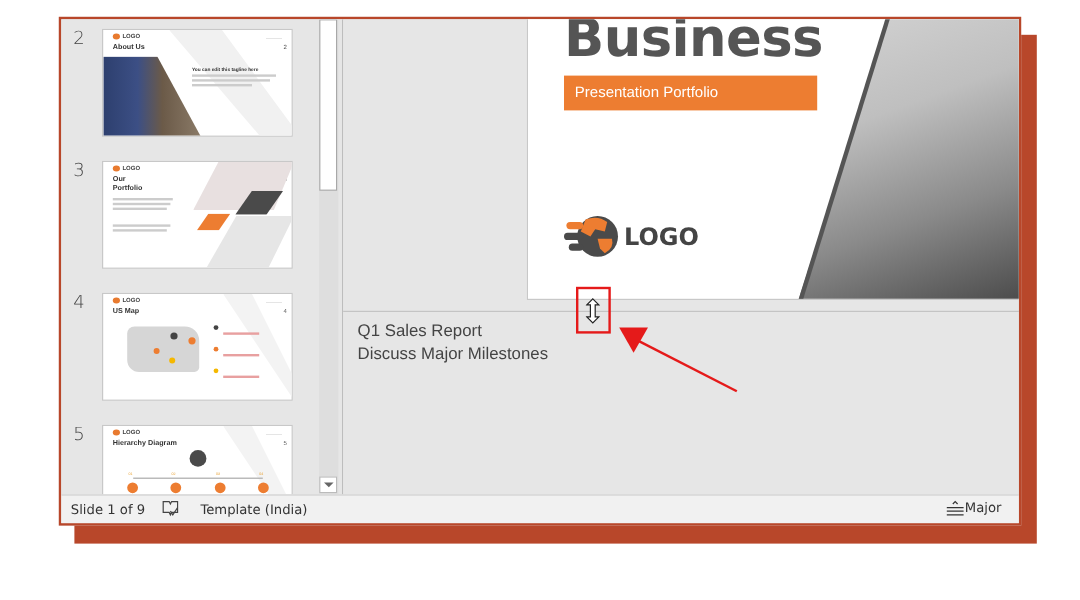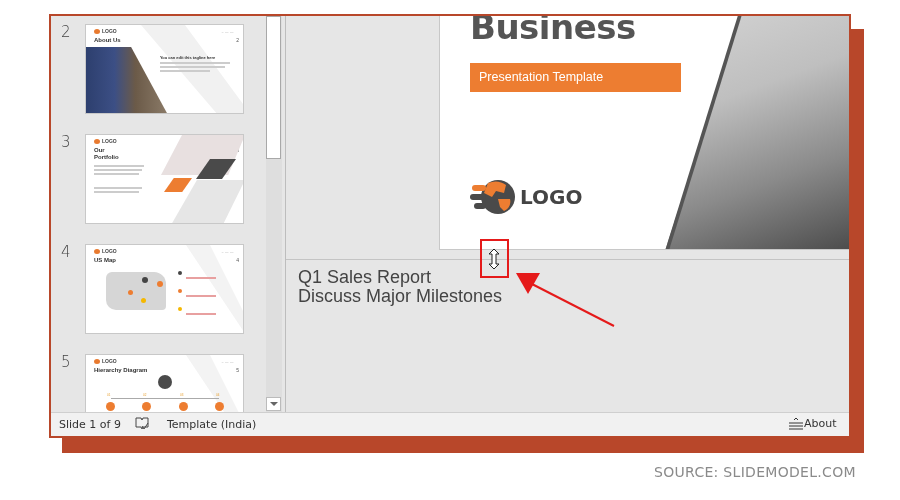--- a/index.html
+++ b/index.html
@@ -22,31 +22,31 @@
 
   .scroll-track { position: absolute; left: 215px; top: 0; width: 16px; height: 396px; background: #dedede; }
   .scroll-thumb { position: absolute; left: 215px; top: 0; width: 15px; height: 143px; background: #fff; border: 1px solid #a8a8a8; }
   .scroll-down { position: absolute; left: 215px; top: 381px; width: 15px; height: 14px; background: #fff; border: 1px solid #bbb; }
   .scroll-down::after { content: ""; position: absolute; left: 3px; top: 4px; border-left: 4px solid transparent; border-right: 4px solid transparent; border-top: 4px solid #666; }
   .pane-divider { position: absolute; left: 234px; top: 0; width: 1px; height: 396px; background: #bdbdbd; }
 
   
   .edit-area { position: absolute; left: 235px; top: 0; width: 567px; height: 243px; background: #e6e6e6; }
   .slide { position: absolute; left: 153px; top: -30px; width: 412px; height: 264px; background: #fff; border: 1px solid #c8c8c8; overflow: hidden; }
-  .slide-title { position: absolute; left: 30px; top: 20px; font-size: 34px; font-weight: bold; color: #555; font-family: "DejaVu Sans", sans-serif; letter-spacing: -0.5px; }
+  .slide-title { position: absolute; left: 30px; top: 20px; font-size: 44px; font-weight: bold; color: #555; font-family: "DejaVu Sans", sans-serif; letter-spacing: -0.5px; }
   .slide-sub { position: absolute; left: 30px; top: 76px; width: 211px; height: 29px; background: #ed7d31; color: #fff; font-size: 12.5px; padding: 7px 0 0 9px; }
   .slide-photo { position: absolute; left: 225px; top: 0; width: 190px; height: 264px; background: linear-gradient(160deg, #d9d9d9 0%, #bfbfbf 40%, #8a8a8a 70%, #4a4a4a 100%); clip-path: polygon(45% 0, 100% 0, 100% 100%, 0 100%); }
   .slide-photo-edge { position: absolute; left: 225px; top: 0; width: 190px; height: 264px; background: #555; clip-path: polygon(43% 0, 45% 0, 2% 100%, 0 100%); }
   .slide-logo { position: absolute; left: 30px; top: 190px; display: flex; align-items: center; }
   .slide-logo-mark { width: 46px; height: 40px; position: relative; }
   .slide-logo-text { font-size: 20px; font-weight: bold; color: #444; margin-left: 4px; font-family: "DejaVu Sans", sans-serif; }
 
   .notes-divider { position: absolute; left: 235px; top: 243px; width: 567px; height: 1px; background: #c4c4c4; }
   .notes-pane { position: absolute; left: 235px; top: 244px; width: 567px; height: 152px; background: #e6e6e6; }
-  .notes-line { position: absolute; left: 12px; font-size: 18px; color: #444; }
+  .notes-line { position: absolute; left: 12px; font-size: 14px; color: #444; }
 
   .resize-box { position: absolute; left: 196px; top: 223px; width: 29px; height: 39px; border: 2px solid #e51a1a; }
   .resize-cursor { position: absolute; left: 6px; top: 7px; }
 
   
   .status-bar { position: absolute; left: 0; top: 396px; width: 802px; height: 24px; background: #f1f1f1; border-top: 1px solid #cfcfcf; }
   .status-text { position: absolute; top: 5px; font-size: 11px; color: #333; font-family: "DejaVu Sans", sans-serif; }
   .notes-btn { position: absolute; left: 737px; top: 3px; display: flex; align-items: center; font-size: 11px; color: #333; font-family: "DejaVu Sans", sans-serif; }
 
   
@@ -145,21 +145,21 @@
       <div class="scroll-thumb"></div>
       <div class="scroll-down"></div>
     </div>
     <div class="pane-divider"></div>
 
     <div class="edit-area">
       <div class="slide">
         <div class="slide-photo"></div>
         <div class="slide-photo-edge"></div>
         <span class="slide-title">Business</span>
-        <div class="slide-sub">Presentation Template</div>
+        <div class="slide-sub">Presentation Portfolio</div>
         <div class="slide-logo">
           <div class="slide-logo-mark">
             <svg width="46" height="40" viewBox="0 0 46 40">
               <circle cx="28" cy="20" r="17" fill="#4a4a4a"></circle>
               <path d="M18 6 Q28 2 36 8 L34 16 L26 14 L22 20 L14 16 Z" fill="#ed7d31"></path>
               <path d="M28 22 L40 22 Q42 30 34 34 L30 30 Z" fill="#ed7d31"></path>
               <rect x="2" y="8" width="14" height="6" rx="3" fill="#ed7d31"></rect>
               <rect x="0" y="17" width="16" height="6" rx="3" fill="#4a4a4a"></rect>
               <rect x="4" y="26" width="12" height="6" rx="3" fill="#4a4a4a"></rect>
             </svg>
@@ -191,24 +191,23 @@
         </svg>
       </span>
       <span class="status-text" style="left:116px;">Template (India)</span>
       <div class="notes-btn">
         <svg width="16" height="14" viewBox="0 0 16 14">
           <path d="M6 4 L8 2 L10 4" fill="none" stroke="#333" stroke-width="1"></path>
           <line x1="1" y1="7" x2="15" y2="7" stroke="#333" stroke-width="1"></line>
           <line x1="1" y1="10" x2="15" y2="10" stroke="#333" stroke-width="1"></line>
           <line x1="1" y1="13" x2="15" y2="13" stroke="#333" stroke-width="1"></line>
         </svg>
-        <span>About</span>
+        <span>Major</span>
       </div>
     </div>
   </div>
 
   <svg class="annot-arrow" width="900" height="500">
     <line x1="614" y1="326" x2="530" y2="283" stroke="#e51a1a" stroke-width="2"></line>
     <polygon points="516,273 540,273 528,294" fill="#e51a1a"></polygon>
   </svg>
 
-  <span class="source">SOURCE: SLIDEMODEL.COM</span>
 </div>
 
 </body></html>

